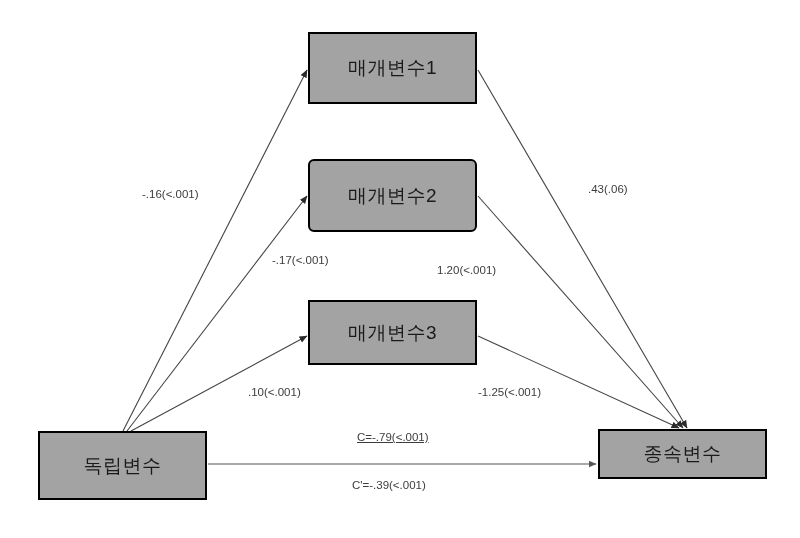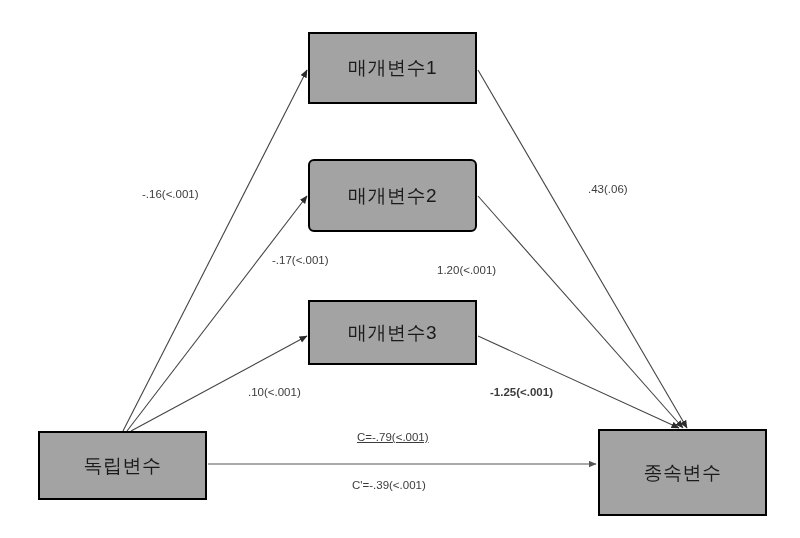--- a/index.html
+++ b/index.html
@@ -89,33 +89,33 @@
   </div>
 
   <div class="node-box" style="left:308px; top:300px; width:169px; height:65px;">
     <span class="node-label">매개변수3</span>
   </div>
 
   <div class="node-box" style="left:38px; top:431px; width:169px; height:69px;">
     <span class="node-label">독립변수</span>
   </div>
 
-  <div class="node-box" style="left:598px; top:429px; width:169px; height:87px;">
+  <div class="node-box" style="left:598px; top:429px; width:169px; height:50px;">
     <span class="node-label">종속변수</span>
   </div>
 
   <div class="edge-label" style="left:142px; top:188px;">-.16(&lt;.001)</div>
 
   <div class="edge-label" style="left:272px; top:254px;text-align:right;">-.17(&lt;.001)</div>
 
   <div class="edge-label" style="left:248px; top:386px;">.10(&lt;.001)</div>
 
   <div class="edge-label" style="left:588px; top:183px;">.43(.06)</div>
 
   <div class="edge-label" style="left:437px; top:252px;margin-top:12px;">1.20(&lt;.001)</div>
 
-  <div class="edge-label" style="left:490px; top:386px;font-weight:bold;">-1.25(&lt;.001)</div>
+  <div class="edge-label" style="left:478px; top:386px;">-1.25(&lt;.001)</div>
 
   <div class="edge-label" style="left:357px; top:431px;text-decoration:underline;">C=-.79(&lt;.001)</div>
 
   <div class="edge-label" style="left:352px; top:479px;">C'=-.39(&lt;.001)</div>
 
 </div>
 
 </body></html>

